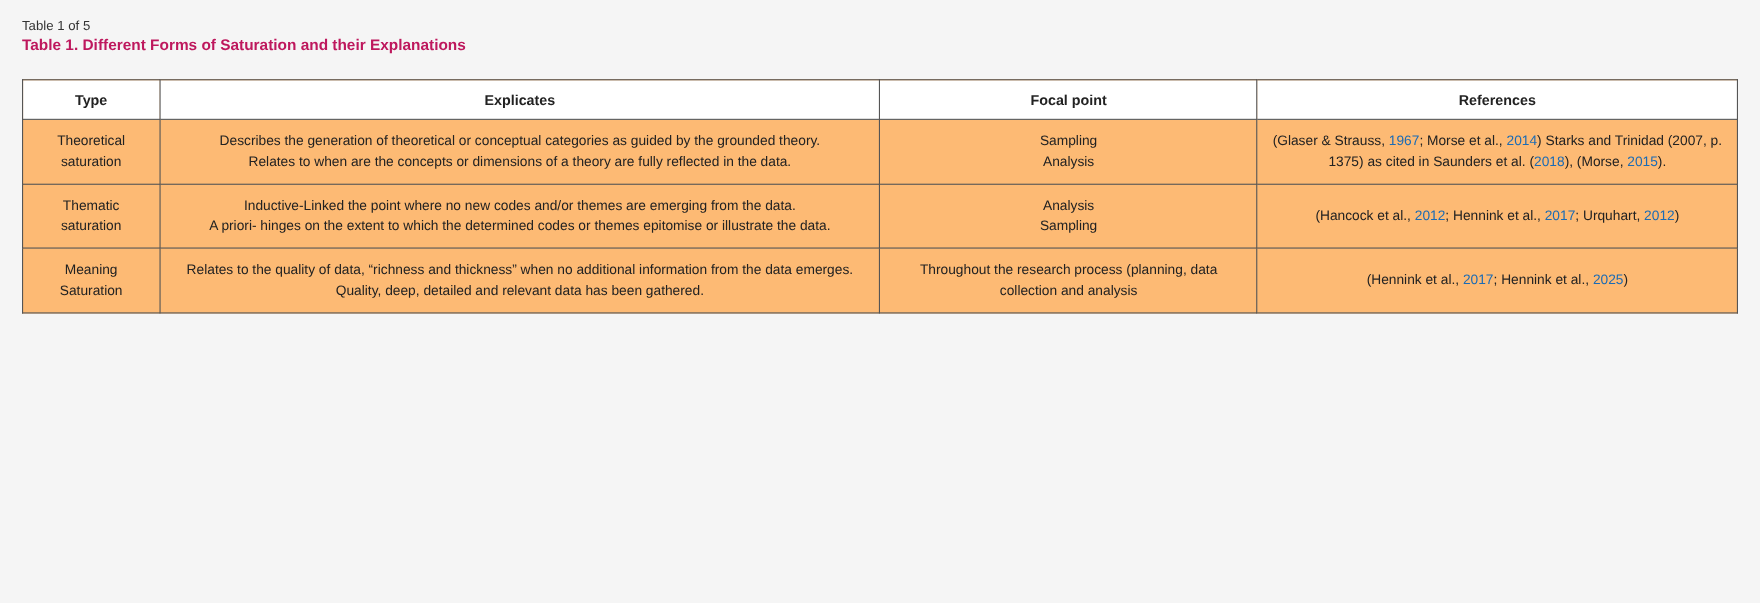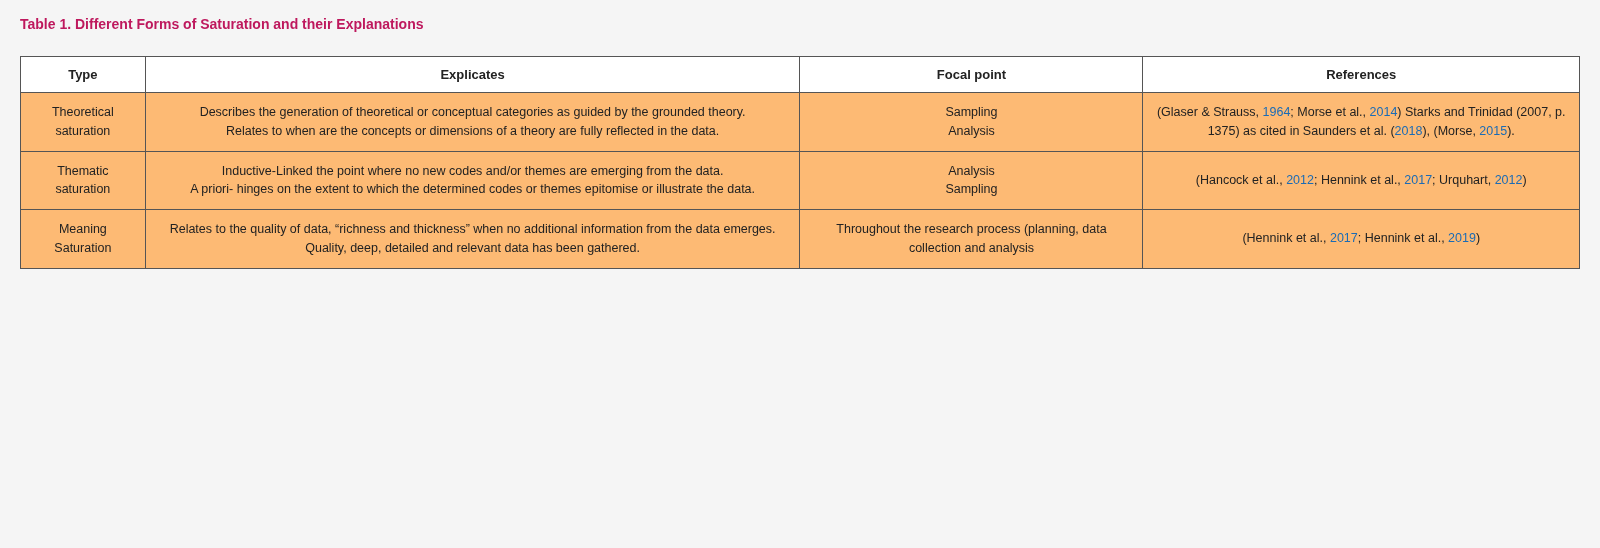--- a/index.html
+++ b/index.html
@@ -50,49 +50,50 @@
     .col-type { width: 8%; }
     .col-explanation { width: 42%; }
     .col-focal { width: 22%; }
     .col-references { width: 28%; }
     a { color: #1a6bb5; text-decoration: none; }
   </style>
 </head>
 <body>
 
 <div class="page-wrapper">
+  <div class="table-label">Table 1 of 5</div>
   <div class="table-title">Table 1. Different Forms of Saturation and their Explanations</div>
 
   <table class="main-table">
     <thead>
       <tr>
         <th class="col-type">Type</th>
         <th class="col-explanation">Explicates</th>
         <th class="col-focal">Focal point</th>
         <th class="col-references">References</th>
       </tr>
     </thead>
     <tbody id="table-body">
 
   <tr>
     <td>Theoretical saturation</td>
     <td>Describes the generation of theoretical or conceptual categories as guided by the grounded theory.<br>Relates to when are the concepts or dimensions of a theory are fully reflected in the data.</td>
     <td>Sampling<br>Analysis</td>
-    <td>(Glaser &amp; Strauss, <a href="#">1964</a>; Morse et al., <a href="#">2014</a>) Starks and Trinidad (2007, p. 1375) as cited in Saunders et al. (<a href="#">2018</a>), (Morse, <a href="#">2015</a>).</td>
+    <td>(Glaser &amp; Strauss, <a href="#">1967</a>; Morse et al., <a href="#">2014</a>) Starks and Trinidad (2007, p. 1375) as cited in Saunders et al. (<a href="#">2018</a>), (Morse, <a href="#">2015</a>).</td>
   </tr>
 
   <tr>
     <td>Thematic saturation</td>
     <td>Inductive-Linked the point where no new codes and/or themes are emerging from the data.<br>A priori- hinges on the extent to which the determined codes or themes epitomise or illustrate the data.</td>
     <td>Analysis<br>Sampling</td>
     <td>(Hancock et al., <a href="#">2012</a>; Hennink et al., <a href="#">2017</a>; Urquhart, <a href="#">2012</a>)</td>
   </tr>
 
 
   <tr>
     <td>Meaning Saturation</td>
     <td>Relates to the quality of data, “richness and thickness” when no additional information from the data emerges. Quality, deep, detailed and relevant data has been gathered.</td>
     <td>Throughout the research process (planning, data collection and analysis</td>
-    <td>(Hennink et al., <a href="#">2017</a>; Hennink et al., <a href="#">2019</a>)</td>
+    <td>(Hennink et al., <a href="#">2017</a>; Hennink et al., <a href="#">2025</a>)</td>
   </tr>
 </tbody>
   </table>
 </div>
 
 </body></html>

